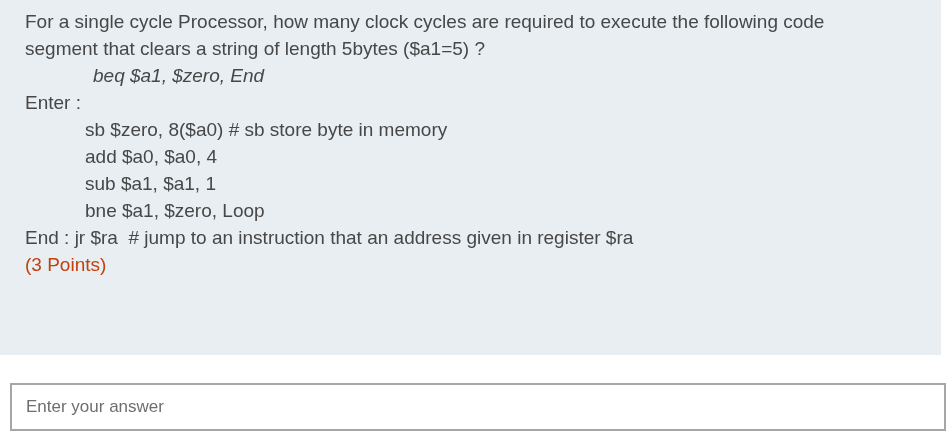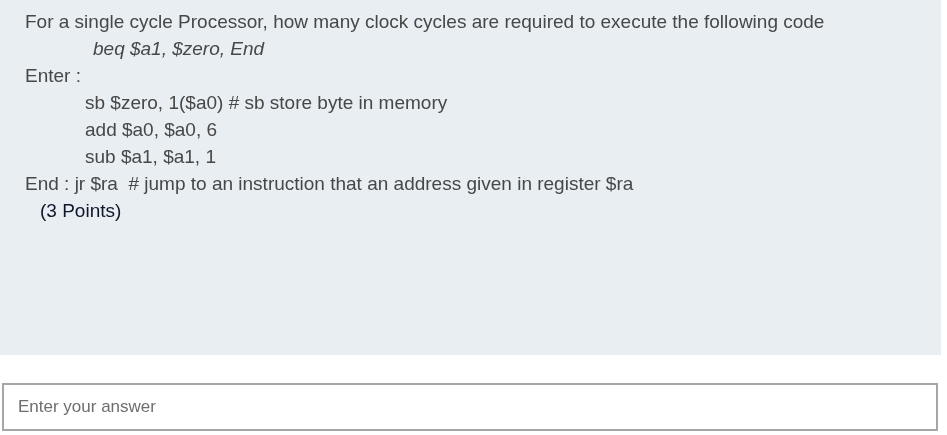--- a/index.html
+++ b/index.html
@@ -21,27 +21,26 @@
     font-size: 19px;
     line-height: 27px;
   }
   .qline {
     white-space: pre-wrap;
   }
   .ind-0 { padding-left: 0; }
   .ind-1 { padding-left: 60px; }
   .ind-2 { padding-left: 68px; font-style: italic; }
   .points {
-    color: #0f172a;
+    color: #c2410c;
     white-space: pre-wrap;
-    margin-left: 15px;
   }
   .answer-wrap {
     margin-top: 28px;
-    margin-left: 2px;
+    margin-left: 10px;
   }
   .answer-input {
     box-sizing: border-box;
     width: 936px;
     height: 48px;
     border: 2px solid #a6a6a6;
     border-radius: 0;
     background: #ffffff;
     padding: 0 14px;
     font-family: "Liberation Sans", sans-serif;
@@ -52,24 +51,26 @@
   .answer-input::placeholder {
     color: #6e6e6e;
     opacity: 1;
   }
 </style>
 </head>
 <body>
 
 <div class="question-panel">
   <div class="qline ind-0">For a single cycle Processor, how many clock cycles are required to execute the following code</div>
+  <div class="qline ind-0">segment that clears a string of length 5bytes ($a1=5) ?</div>
   <div class="qline ind-2">beq $a1, $zero, End</div>
   <div class="qline ind-0">Enter :</div>
-  <div class="qline ind-1">sb $zero, 1($a0) # sb store byte in memory</div>
-  <div class="qline ind-1">add $a0, $a0, 6</div>
+  <div class="qline ind-1">sb $zero, 8($a0) # sb store byte in memory</div>
+  <div class="qline ind-1">add $a0, $a0, 4</div>
   <div class="qline ind-1">sub $a1, $a1, 1</div>
+  <div class="qline ind-1">bne $a1, $zero, Loop</div>
   <div class="qline ind-0">End : jr $ra  # jump to an instruction that an address given in register $ra</div>
   <div class="qline points">(3 Points)</div>
 </div>
 
 <div class="answer-wrap">
   <input type="text" class="answer-input" placeholder="Enter your answer" style="">
 </div>
 
 </body></html>

